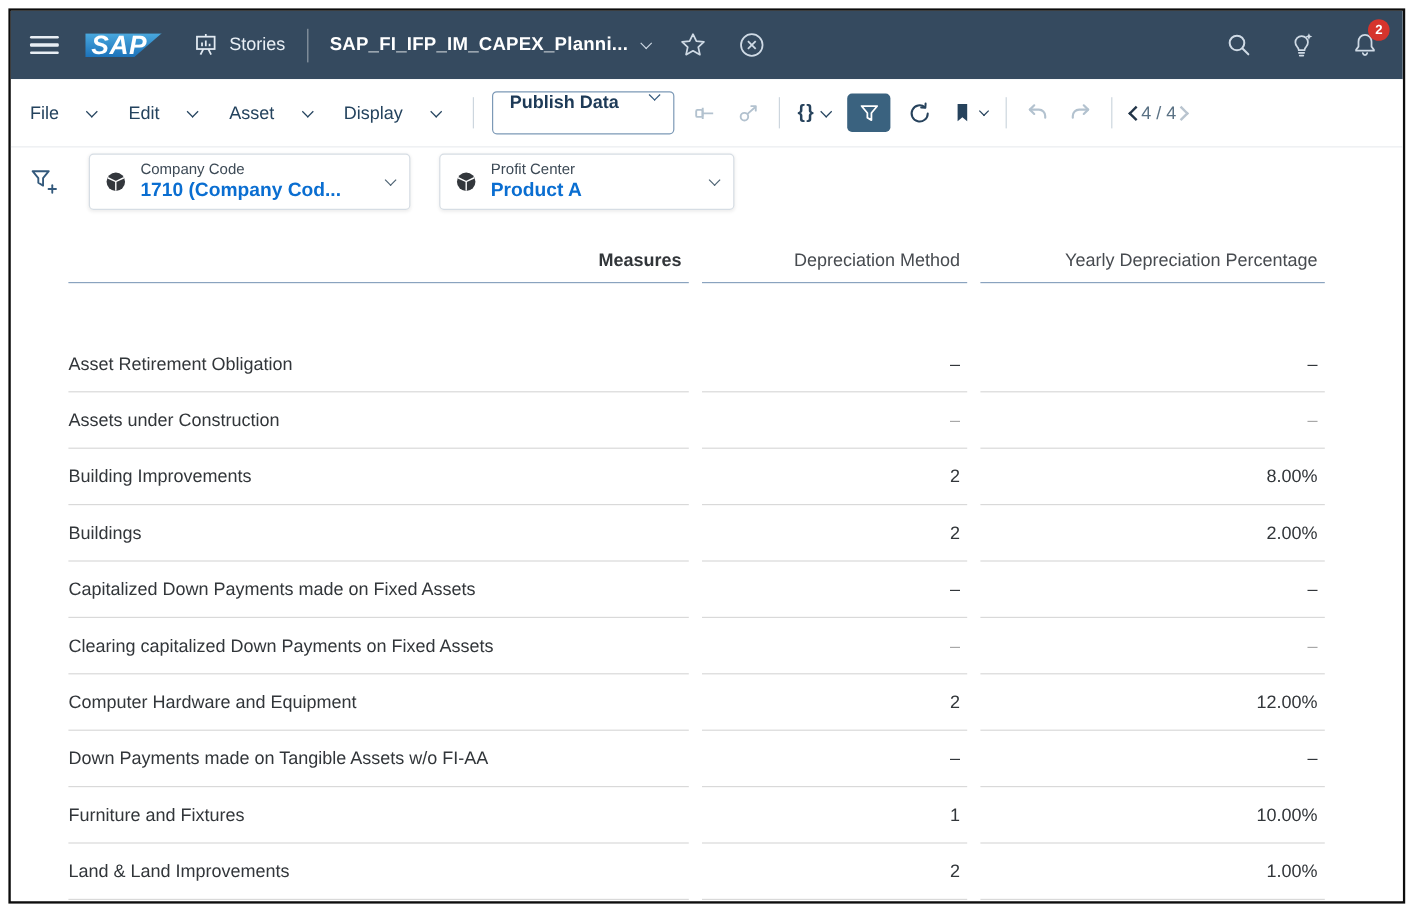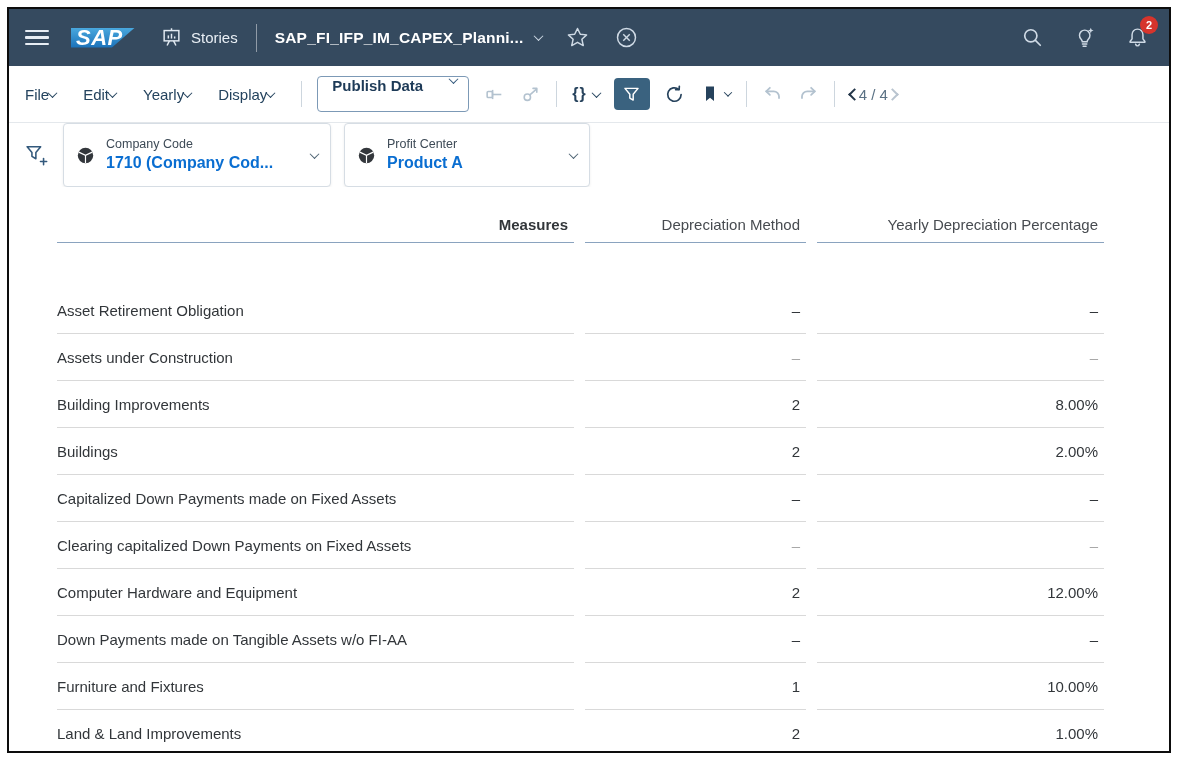--- a/index.html
+++ b/index.html
@@ -52,21 +52,21 @@
 
   
   .toolbar {
     flex: 0 0 57px;
     display: flex; align-items: center;
     padding: 0 16px;
     color: #24435e;
     border-bottom: 1px solid #e4e8ec;
     background: #fff;
   }
-  .menu-item { display: flex; align-items: center; gap: 0; margin-right: 27px; font-size: 15px; cursor: pointer; color: #24435e; }
+  .menu-item { display: flex; align-items: center; gap: 24px; margin-right: 27px; font-size: 15px; cursor: pointer; color: #24435e; }
   .chev { display: inline-block; width: 7px; height: 7px; border-right: 1.6px solid currentColor; border-bottom: 1.6px solid currentColor; }
   .chev.down  { transform: rotate(45deg) translate(-1px,-1px); }
   .chev.left  { transform: rotate(135deg); }
   .chev.right { transform: rotate(-45deg); }
   .chev.big { width: 9px; height: 9px; border-width: 2px; }
   .vsep { width: 1px; height: 26px; background: #cdd6de; margin-right: 15px; }
   .split-btn {
     display: flex; align-items: flex-start; height: 36px;
     border: 1px solid #7c99b6; border-radius: 4px;
     overflow: hidden; margin-right: 15px; background: #fff; cursor: pointer;
@@ -92,25 +92,26 @@
 
   
   .filterbar {
     flex: 0 0 57px;
     display: flex; align-items: center;
     padding: 0 14px; gap: 13px;
     background: #fff;
   }
   .fb-toggle { color: #33597c; cursor: pointer; display: flex; }
   .chip {
-    height: 64px; display: flex; align-items: center; gap: 11px;
+    height: 47px; display: flex; align-items: center; gap: 11px;
     border: 1px solid #d6dde4; border-radius: 4px;
     padding: 0 12px; background: #fff;
     box-shadow: 0 1px 3px rgba(0,0,0,.07);
     cursor: pointer;
+    margin-left: 11px;
   }
   .chip.c1 { width: 268px; }
   .chip.c2 { width: 246px; }
   .chip .texts { display: flex; flex-direction: column; justify-content: center; line-height: 1.25; overflow: hidden; }
   .chip .dim { font-size: 12.5px; color: #3d4a56; }
   .chip .val { font-size: 16px; font-weight: bold; color: #0a6ed1; white-space: nowrap; overflow: hidden; text-overflow: ellipsis; }
   .chip .chev { color: #4c6272; margin-left: auto; }
 
   
   .table-wrap { flex: 1; padding: 12px 0 0 48px; background: #fff; overflow: hidden; }
@@ -212,21 +213,21 @@
   <div class="toolbar">
     <div class="menu-item">
       <span>File</span>
         <span class="chev down"></span>
     </div>
     <div class="menu-item">
       <span>Edit</span>
         <span class="chev down"></span>
     </div>
     <div class="menu-item">
-      <span>Yearly</span>
+      <span>Asset</span>
         <span class="chev down"></span>
     </div>
     <div class="menu-item">
       <span>Display</span>
         <span class="chev down"></span>
     </div>
 
     <div class="vsep"></div>
 
     <div class="split-btn">

